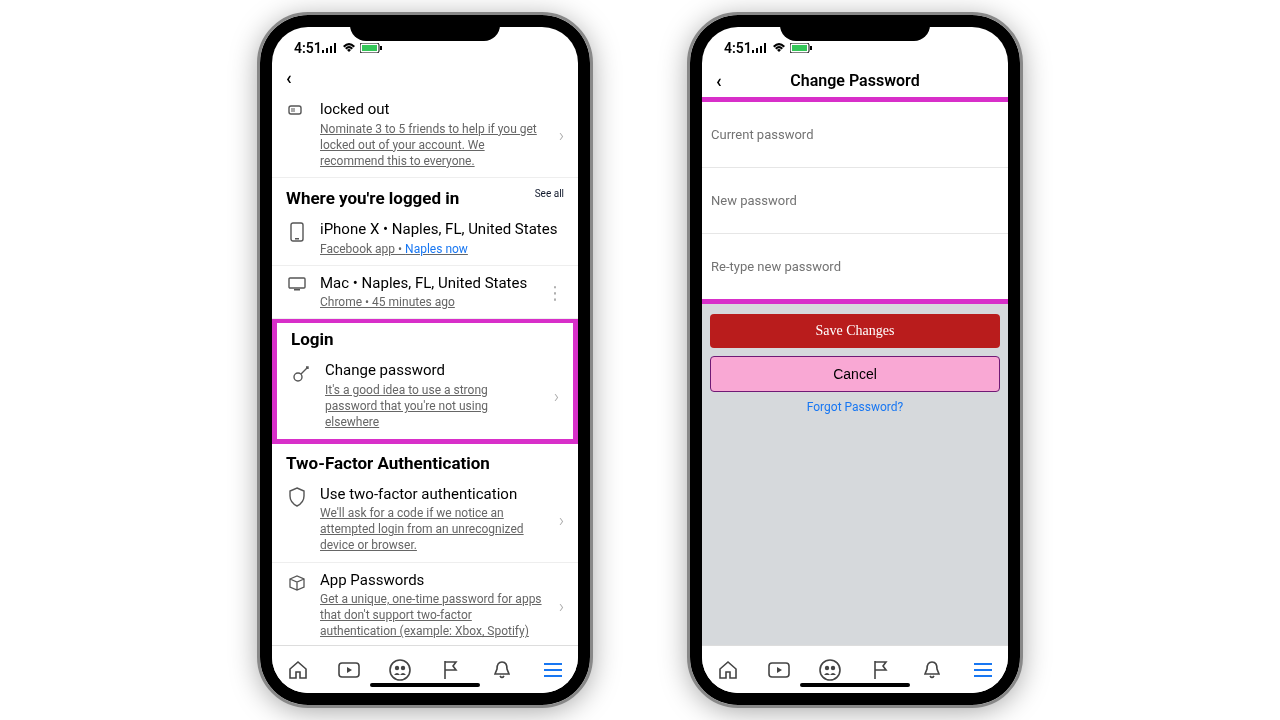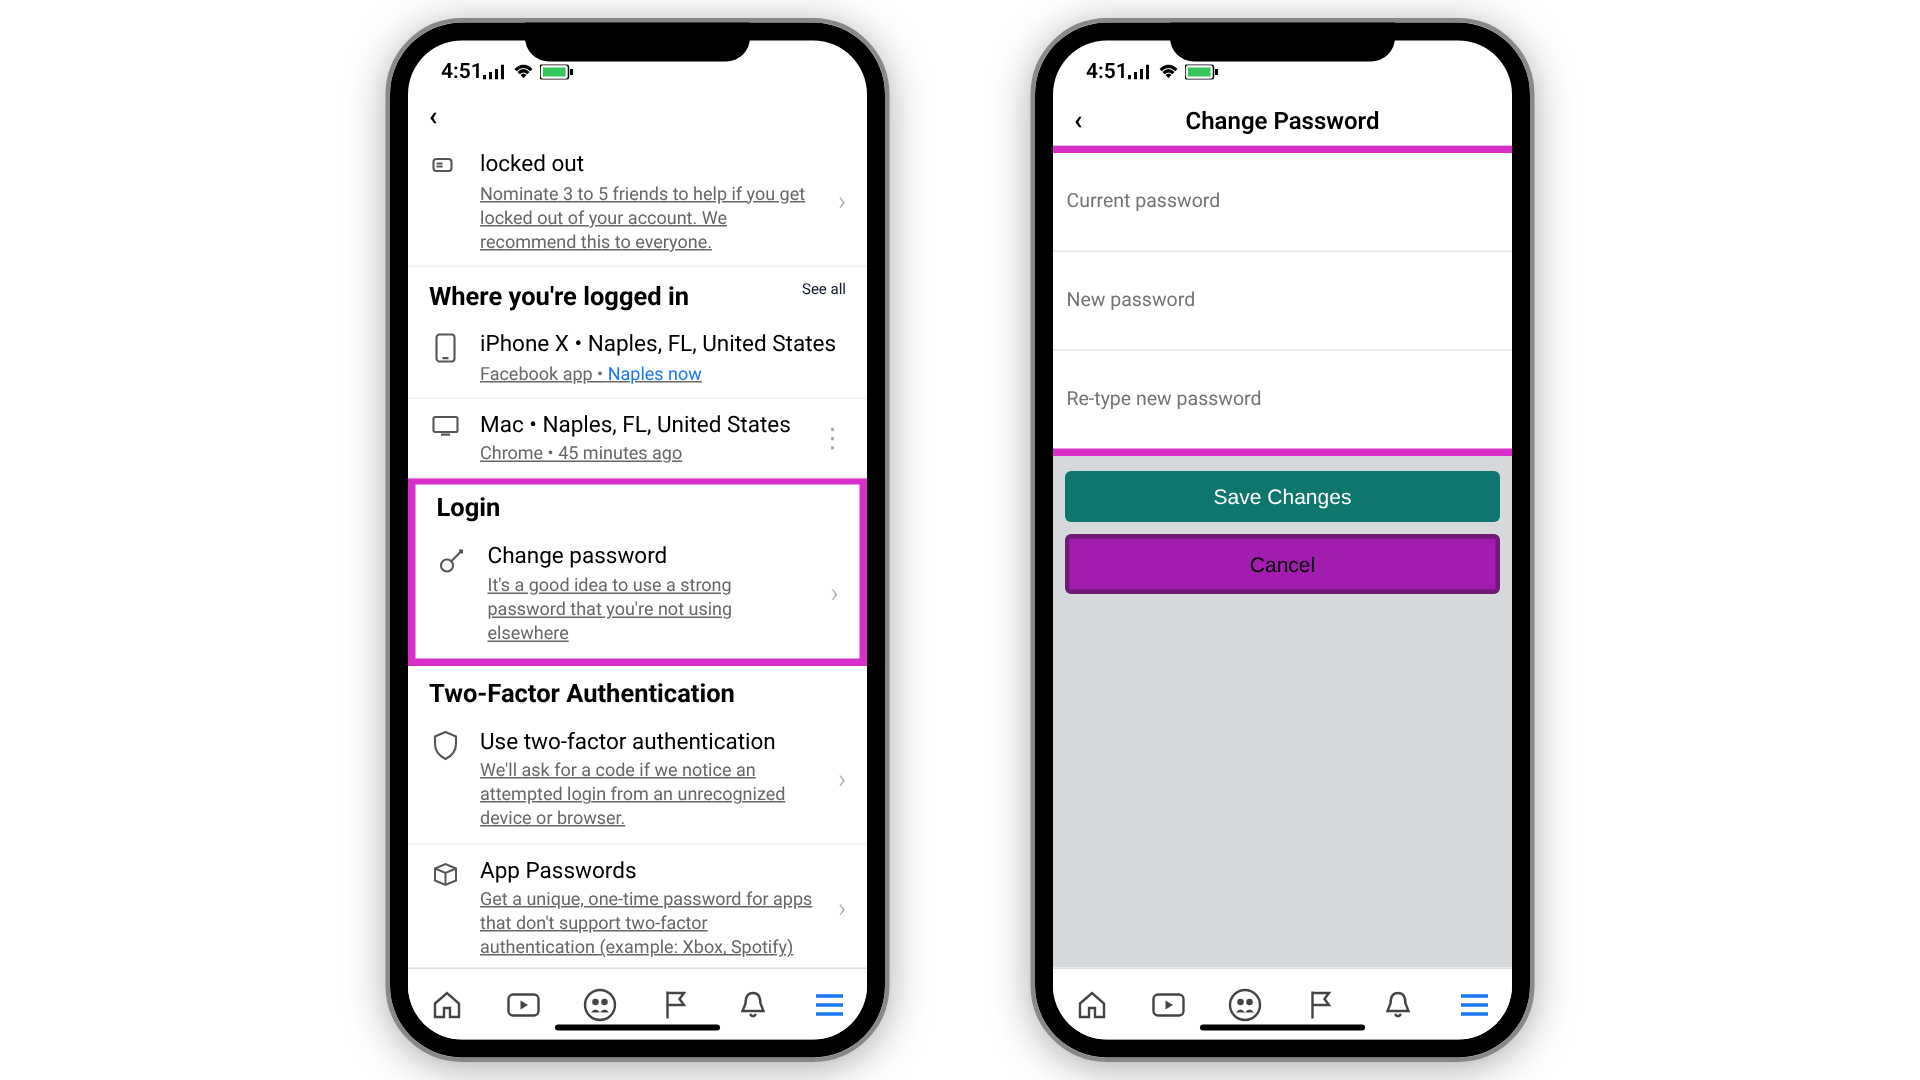--- a/index.html
+++ b/index.html
@@ -143,28 +143,29 @@
   }
   .input-row:last-child { border-bottom: none; }
   .btn {
     display: block;
     width: 100%;
     text-align: center;
     padding: 9px 0;
     border-radius: 4px;
     font-size: 14px;
     margin-bottom: 8px;
-    border: 3px solid #701a75;
-    background: #a21caf;
+    border: 1px solid #701a75;
+    background: #f9a8d4;
     cursor: pointer;
   }
   .btn.primary {
-    background: #0f766e;
+    background: #b91c1c;
     color: #fff;
     border: none;
+    font-family: Liberation Serif, serif;
   }
   .forgot {
     text-align: center;
     font-size: 12px;
     color: #1877f2;
     margin-top: 4px;
   }
   .gray-body {
     background: #d6d9dc;
     flex: 1;
@@ -387,20 +388,21 @@
 
     <div class="content" style="background:#d6d9dc;">
       <div class="inputs-box">
         <div class="input-row">Current password</div>
         <div class="input-row">New password</div>
         <div class="input-row">Re-type new password</div>
       </div>
       <div class="form-area">
         <button class="btn primary">Save Changes</button>
         <button class="btn">Cancel</button>
+        <div class="forgot">Forgot Password?</div>
       </div>
       <div class="gray-body"></div>
     </div>
 
     <div class="tabbar">
       <div class="tab">
           <svg width="22" height="22" viewBox="0 0 22 22">
             <path d="M3 10 L11 3 L19 10 V19 H13 V13 H9 V19 H3 Z" fill="none" stroke="#444" stroke-width="1.6"></path>
           </svg>
         </div>

